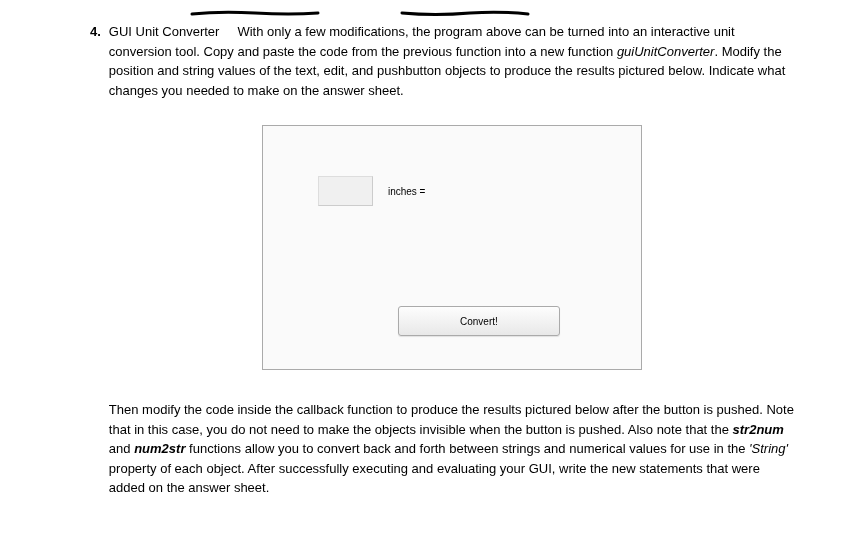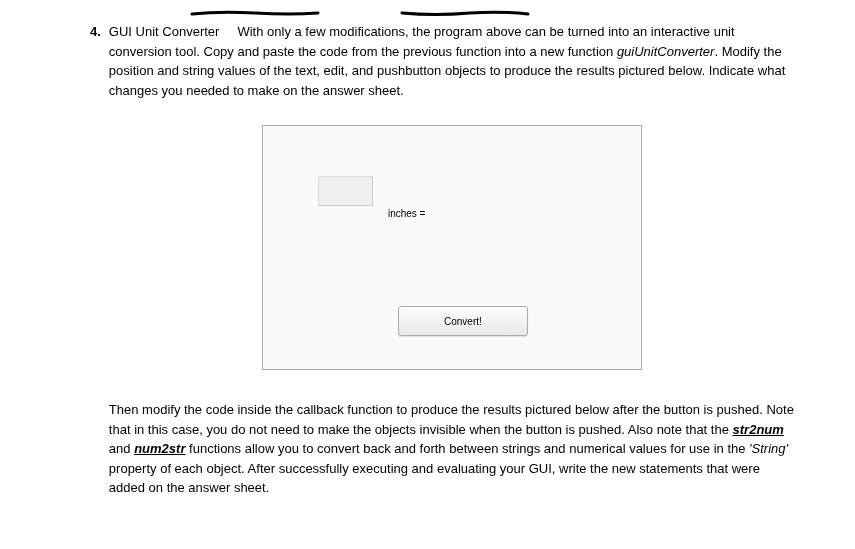--- a/index.html
+++ b/index.html
@@ -40,21 +40,20 @@
     }
     .title-bold {
       font-weight: normal;
     }
     .italic {
       font-style: italic;
     }
     .bold-italic {
       font-weight: bold;
       font-style: italic;
-      text-decoration: underline;
     }
     .paragraph {
       margin-bottom: 4px;
     }
     .gui-window {
       width: 380px;
       height: 245px;
       border: 1px solid #aaa;
       background: #fafafa;
       margin: 25px auto 30px auto;
@@ -70,27 +69,26 @@
       border: 1px solid #ccc;
       border-top-color: #ddd;
       border-left-color: #ddd;
     }
     .gui-label {
       position: absolute;
       left: 125px;
       top: 58px;
       font-size: 10px;
       color: #000;
-      margin-top: 22px;
     }
     .gui-button {
       position: absolute;
       left: 135px;
       top: 180px;
-      width: 130px;
+      width: 162px;
       height: 30px;
       background: linear-gradient(to bottom, #fdfdfd, #e8e8e8);
       border: 1px solid #aaa;
       border-radius: 3px;
       font-size: 10px;
       color: #000;
       display: flex;
       align-items: center;
       justify-content: center;
       box-shadow: 0 1px 1px rgba(0,0,0,0.1);

